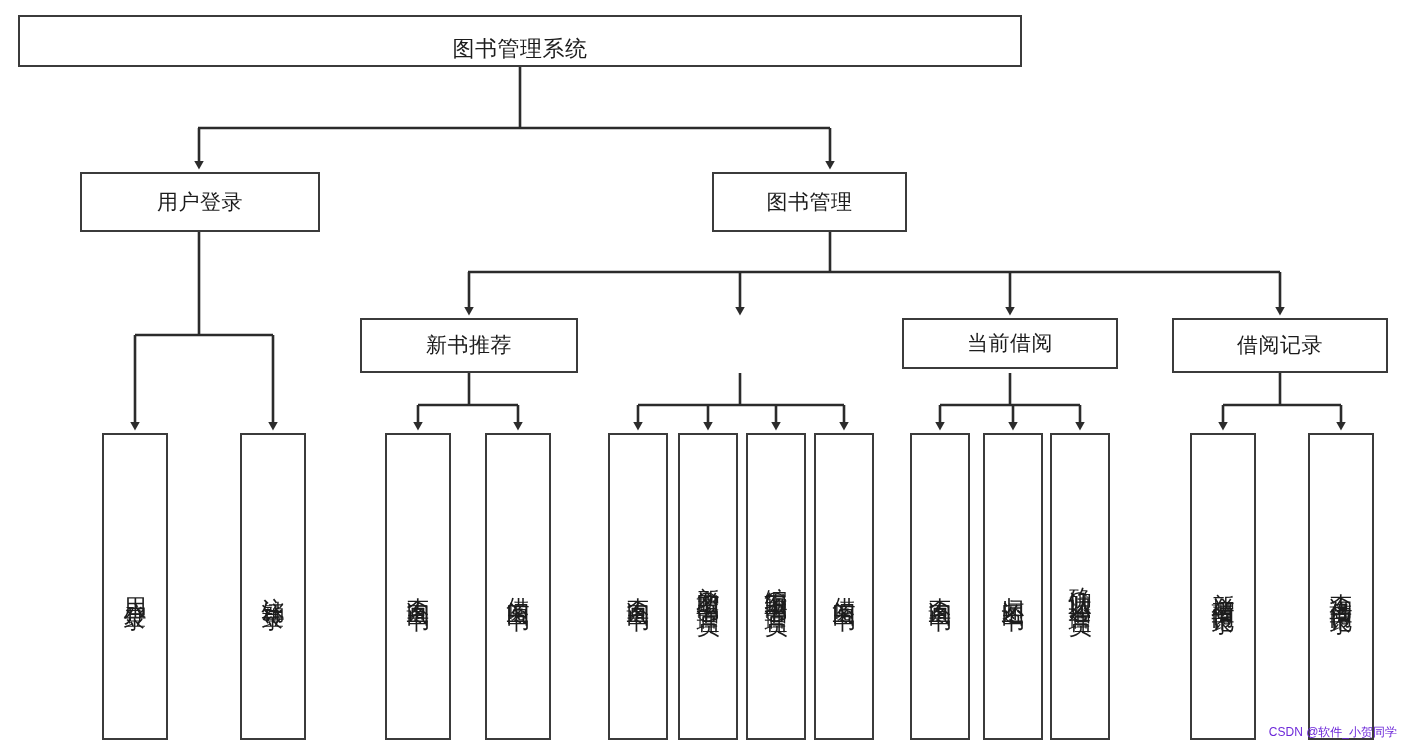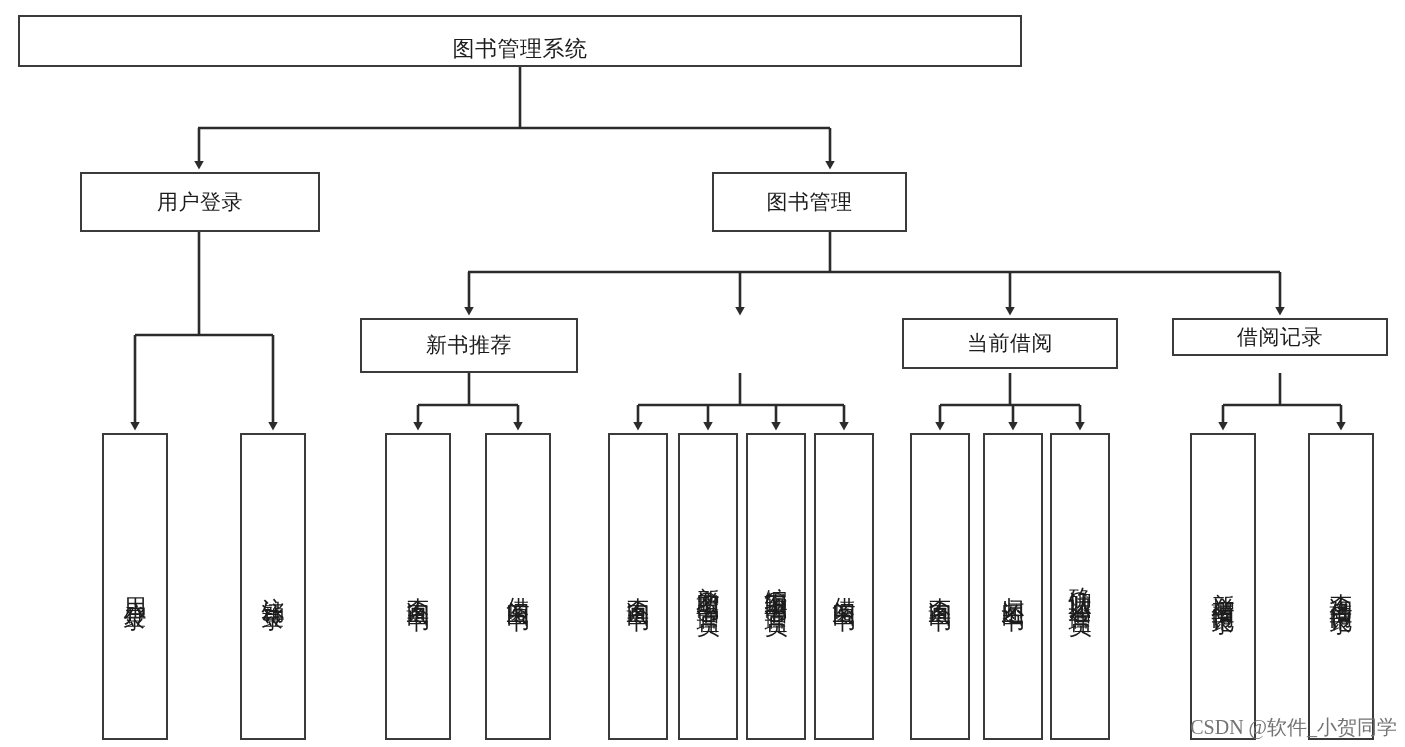--- a/index.html
+++ b/index.html
@@ -57,25 +57,25 @@
     text-orientation: upright;
     font-size: 23px;
     letter-spacing: 4px;
     line-height: 1;
     text-align: center;
   }
   #watermark {
     position: absolute;
     right: 8px;
     bottom: 6px;
-    font-size: 20px;
-    color: #737373;
+    font-size: 12px;
+    color: #6d28d9;
     z-index: 9;
     white-space: nowrap;
-    font-family: Liberation Serif, serif;
+    font-family: Liberation Sans, sans-serif;
   }
 </style>
 </head>
 <body>
 
 <div id="diagram-root">
 
   <svg id="wires" viewBox="0 0 1405 747" xmlns="http://www.w3.org/2000/svg">
     <defs>
       <marker id="arrowhead" markerWidth="9" markerHeight="10" refX="1.5" refY="5" orient="auto" markerUnits="userSpaceOnUse">
@@ -136,21 +136,21 @@
   <div class="node horiz" style="left:712px; top:172px; width:195px; height:60px;">
     <span class="label">图书管理</span>
   </div>
 
   <div class="node horiz" style="left:360px; top:318px; width:218px; height:55px;">
     <span class="label">新书推荐</span>
   </div>
   <div class="node horiz" style="left:902px; top:318px; width:216px; height:51px;">
     <span class="label">当前借阅</span>
   </div>
-  <div class="node horiz" style="left:1172px; top:318px; width:216px; height:38px;">
+  <div class="node horiz" style="left:1172px; top:318px; width:216px; height:55px;">
     <span class="label">借阅记录</span>
   </div>
 
   <div class="node vert" style="left:102px; top:433px; width:66px; height:307px;">
     <span class="label">用户登录</span>
   </div>
   <div class="node vert" style="left:240px; top:433px; width:66px; height:307px;">
     <span class="label">注销登录</span>
   </div>
 

